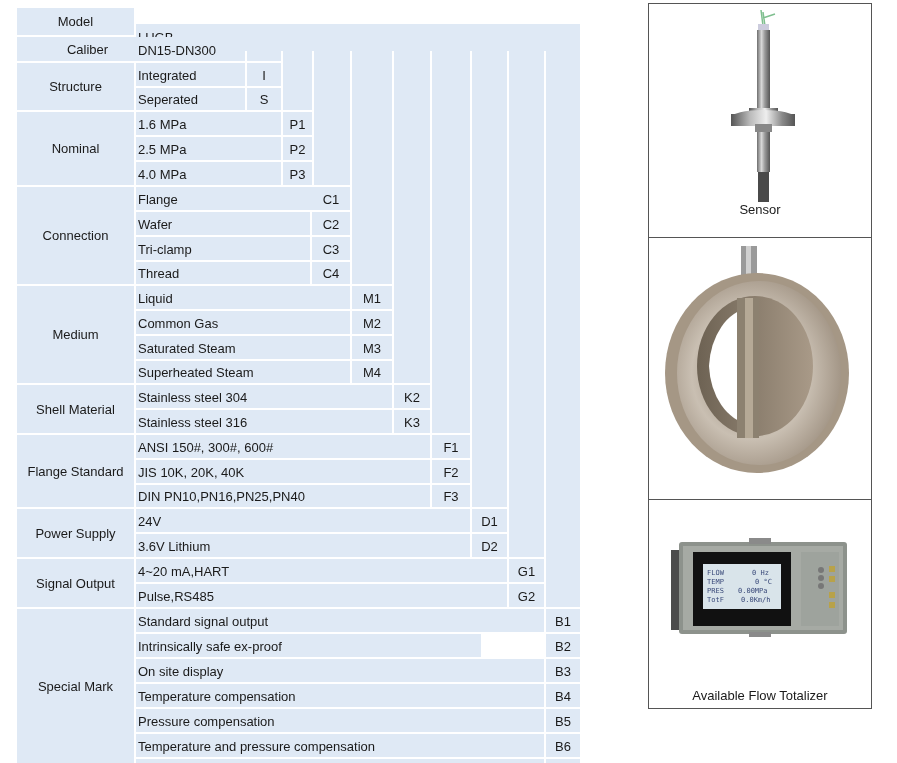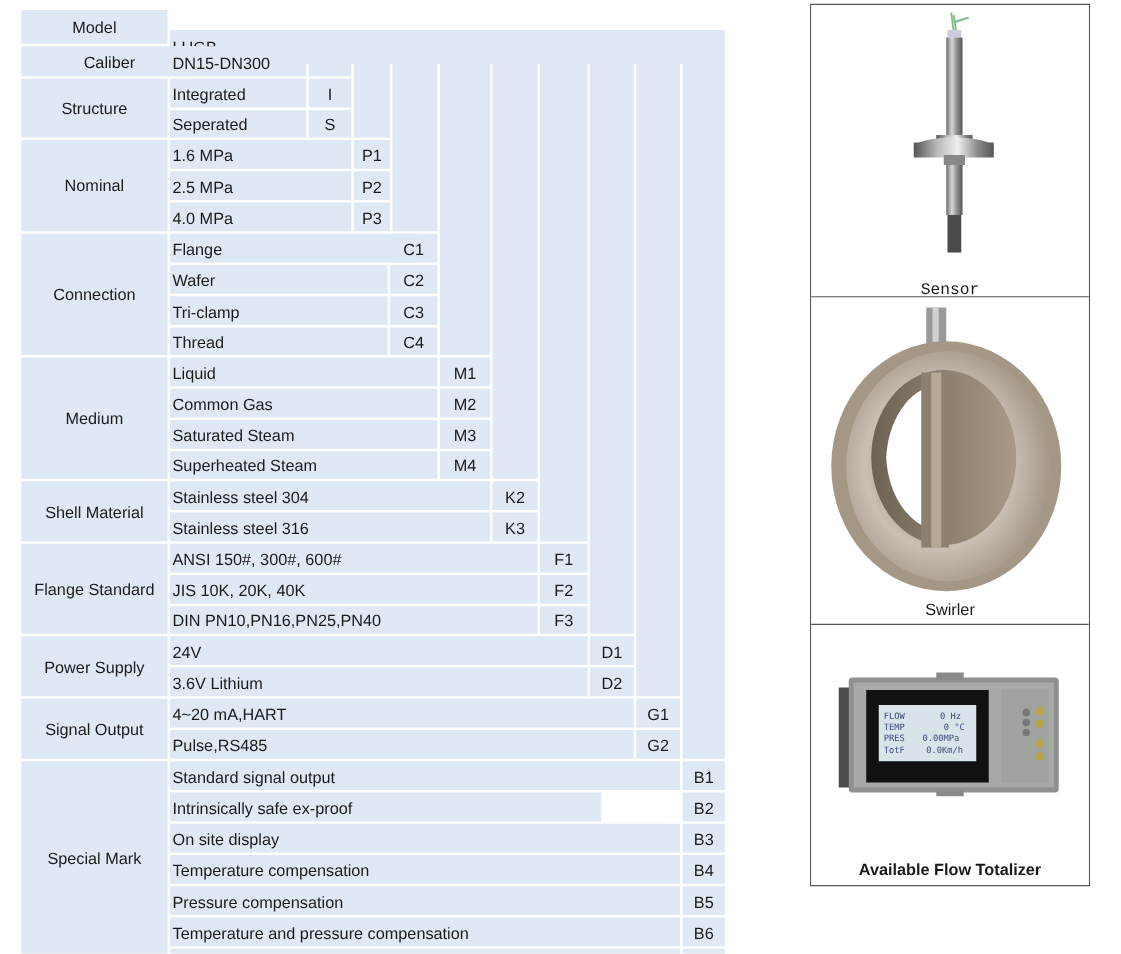--- a/index.html
+++ b/index.html
@@ -172,21 +172,21 @@
       <path d="M112 6 L114 22 M114 8 L116 22 M114 14 L126 10" stroke="#7fbf8f" stroke-width="1.5" fill="none"></path>
       <rect x="109" y="20" width="11" height="6" fill="#ccd"></rect>
       <rect x="108" y="26" width="13" height="82" fill="url(#steel)"></rect>
       <rect x="100" y="104" width="29" height="10" fill="url(#steel2)"></rect>
       <ellipse cx="114" cy="114" rx="32" ry="8" fill="url(#steel2)"></ellipse>
       <rect x="82" y="110" width="64" height="12" fill="url(#steel2)"></rect>
       <rect x="106" y="120" width="17" height="8" fill="#888"></rect>
       <rect x="108" y="128" width="13" height="40" fill="url(#steel)"></rect>
       <rect x="109" y="168" width="11" height="30" fill="#4a4a4a"></rect>
     </svg>
-    <div class="panel-caption" style="top:220px;font-family:Liberation Mono, monospace;">Sensor</div>
+    <div class="panel-caption" style="top:198px;">Sensor</div>
   </div>
 
   <div class="panel-box" style="top:234px;height:262px;">
     <svg class="img" width="222" height="240" style="left:0;top:0;" viewBox="0 0 222 240">
       <defs>
         <radialGradient id="ring" cx="0.45" cy="0.5" r="0.6">
           <stop offset="0" stop-color="#8a7a68"></stop>
           <stop offset="0.6" stop-color="#c9bfb2"></stop>
           <stop offset="1" stop-color="#9a8c7c"></stop>
         </radialGradient>
@@ -199,21 +199,20 @@
       <rect x="97" y="8" width="5" height="32" fill="#d0d0d0"></rect>
       <path d="M86 40 L118 40 L122 50 L82 50 Z" fill="#bbb"></path>
       <rect x="78" y="48" width="44" height="10" fill="#d8d4cc"></rect>
       <ellipse cx="108" cy="135" rx="92" ry="100" fill="#a59785"></ellipse>
       <ellipse cx="110" cy="135" rx="82" ry="92" fill="url(#ring)"></ellipse>
       <ellipse cx="106" cy="128" rx="58" ry="70" fill="url(#inner)"></ellipse>
       <path d="M60 128 A45 62 0 0 1 100 70 L100 186 A45 62 0 0 1 60 128 Z" fill="#ffffff"></path>
       <rect x="88" y="60" width="22" height="140" fill="#8c8170"></rect>
       <rect x="96" y="60" width="8" height="140" fill="#b5a996"></rect>
     </svg>
-    <div class="panel-caption" style="top:242px;">Swirler</div>
   </div>
 
   <div class="panel-box" style="top:496px;height:208px;">
     <svg class="img" width="222" height="160" style="left:0;top:0;" viewBox="0 0 222 160">
       <rect x="22" y="50" width="10" height="80" fill="#4c4c4c"></rect>
       <rect x="30" y="42" width="168" height="92" rx="3" fill="#8d928c"></rect>
       <rect x="34" y="46" width="160" height="84" fill="#a6aaa4"></rect>
       <rect x="44" y="52" width="98" height="74" fill="#111"></rect>
       <rect x="54" y="64" width="78" height="45" fill="#d9e4ea"></rect>
       <text x="58" y="75" font-size="7" fill="#3a4a7a" font-family="'DejaVu Sans Mono', monospace">FLOW</text>
@@ -228,15 +227,15 @@
       <circle cx="172" cy="70" r="3" fill="#777"></circle>
       <circle cx="172" cy="78" r="3" fill="#777"></circle>
       <circle cx="172" cy="86" r="3" fill="#777"></circle>
       <rect x="180" y="66" width="6" height="6" fill="#b8a24a"></rect>
       <rect x="180" y="76" width="6" height="6" fill="#b8a24a"></rect>
       <rect x="180" y="92" width="6" height="6" fill="#b8a24a"></rect>
       <rect x="180" y="102" width="6" height="6" fill="#b8a24a"></rect>
       <rect x="100" y="38" width="22" height="6" fill="#8a8a8a"></rect>
       <rect x="100" y="132" width="22" height="5" fill="#8a8a8a"></rect>
     </svg>
-    <div class="panel-caption" style="top:188px;font-weight:bold;">Available Flow Totalizer</div>
+    <div class="panel-caption" style="top:188px;">Available Flow Totalizer</div>
   </div>
 </div>
 
 </body></html>

